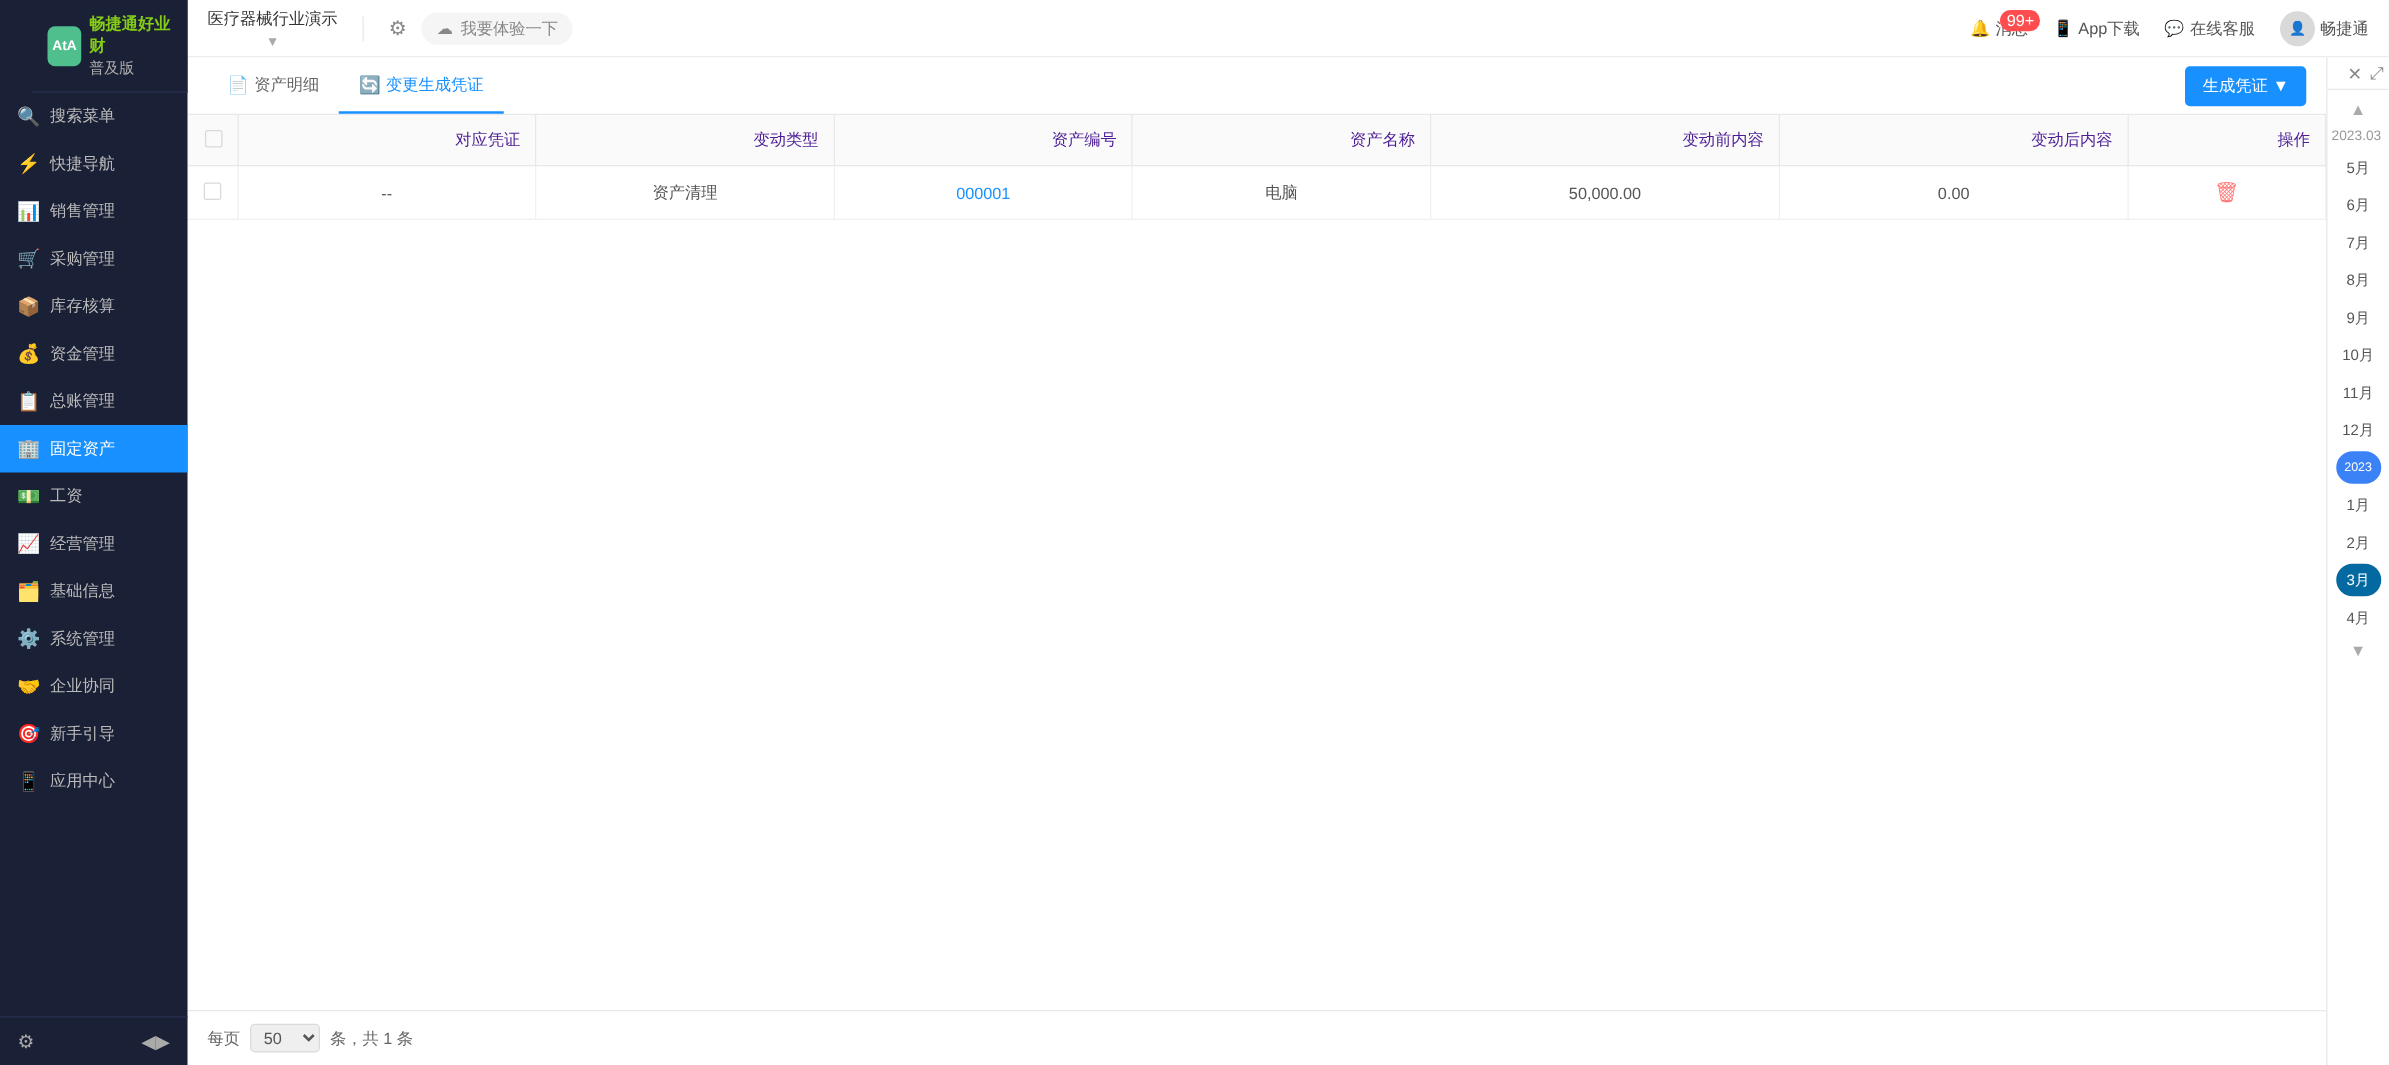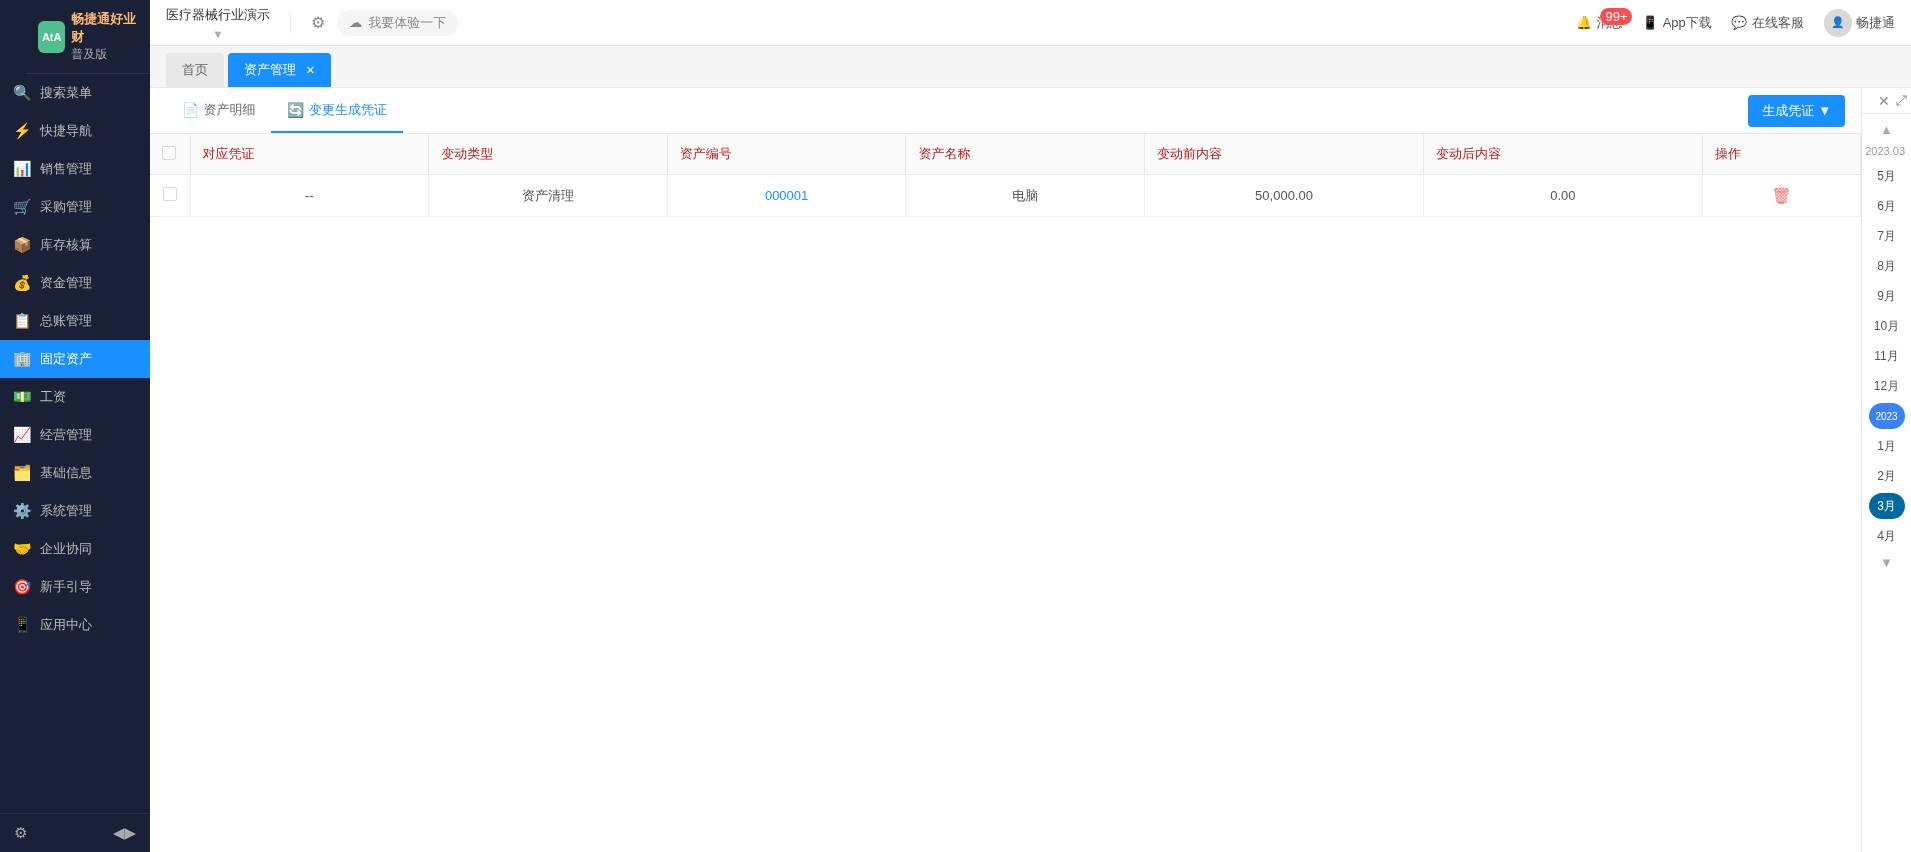--- a/index.html
+++ b/index.html
@@ -25,21 +25,21 @@
       border-bottom: 1px solid #2a3050;
       margin-left: 26px;
     }
     .sidebar-logo-icon {
       width: 32px; height: 32px;
       background: #4fc08d;
       border-radius: 6px;
       display: flex; align-items: center; justify-content: center;
       color: white; font-weight: bold; font-size: 11px;
     }
-    .sidebar-logo-text { color: #fdba74; font-size: 13px; font-weight: bold; }
+    .sidebar-logo-text { color: #84cc16; font-size: 13px; font-weight: bold; }
     .sidebar-logo-sub { color: #aaa; font-size: 12px; }
     .sidebar-scroll { flex: 1; overflow-y: auto; overflow-x: hidden; }
     .sidebar-scroll::-webkit-scrollbar { width: 4px; }
     .sidebar-scroll::-webkit-scrollbar-thumb { background: #3a4060; border-radius: 2px; }
     .sidebar-item {
       display: flex; align-items: center; gap: 8px;
       padding: 10px 14px;
       cursor: pointer; color: #bbb;
       transition: background 0.2s;
       font-size: 13px;
@@ -180,23 +180,23 @@
       padding: 0;
     }
     table {
       width: 100%;
       border-collapse: collapse;
       font-size: 13px;
     }
     thead th {
       background: #fafafa;
       padding: 11px 12px;
-      text-align: left;
+      text-align: right;
       font-weight: normal;
-      color: #b91c1c;
+      color: #4c1d95;
       border-bottom: 1px solid #e8e8e8;
       border-right: 1px solid #e8e8e8;
       white-space: nowrap;
     }
     tbody td {
       padding: 11px 12px;
       text-align: center;
       color: #555;
       border-bottom: 1px solid #f0f0f0;
       border-right: 1px solid #f0f0f0;
@@ -397,29 +397,20 @@
         <span>💬</span>
         <span>在线客服</span>
       </div>
       <div class="topbar-right-item">
         <div class="user-avatar">👤</div>
         <span>畅捷通</span>
       </div>
     </div>
   </div>
 
-  <div class="tabbar">
-    <div class="tab">
-      <span>首页</span>
-    </div>
-    <div class="tab active">
-      <span>资产管理</span>
-      <span class="tab-close">✕</span>
-    </div>
-  </div>
 
   <div class="content-panel">
     <div class="inner-content">
 
       <div class="inner-tabs">
         <div class="inner-tab">
           <span class="inner-tab-icon">📄</span>
           <span>资产明细</span>
         </div>
         <div class="inner-tab active">
@@ -486,20 +477,30 @@
                 <span>0.00</span>
               </td>
               <td>
                 <span class="delete-icon">🗑</span>
               </td>
             </tr>
           </tbody>
         </table>
       </div>
 
+      <div class="pagination">
+        <span>每页</span>
+        <select class="page-select">
+          <option value="50" selected="">50</option>
+          <option value="10">10</option>
+          <option value="20">20</option>
+          <option value="100">100</option>
+        </select>
+        <span>条，共 1 条</span>
+      </div>
     </div>
 
     <div class="right-panel">
       <div class="right-panel-header">
         <span class="right-panel-close">✕</span>
         <span class="right-panel-expand">⤢</span>
       </div>
       <div class="date-scroll">
         <div class="date-scroll-up">▲</div>
         <div class="date-year-label">2023.03</div>

